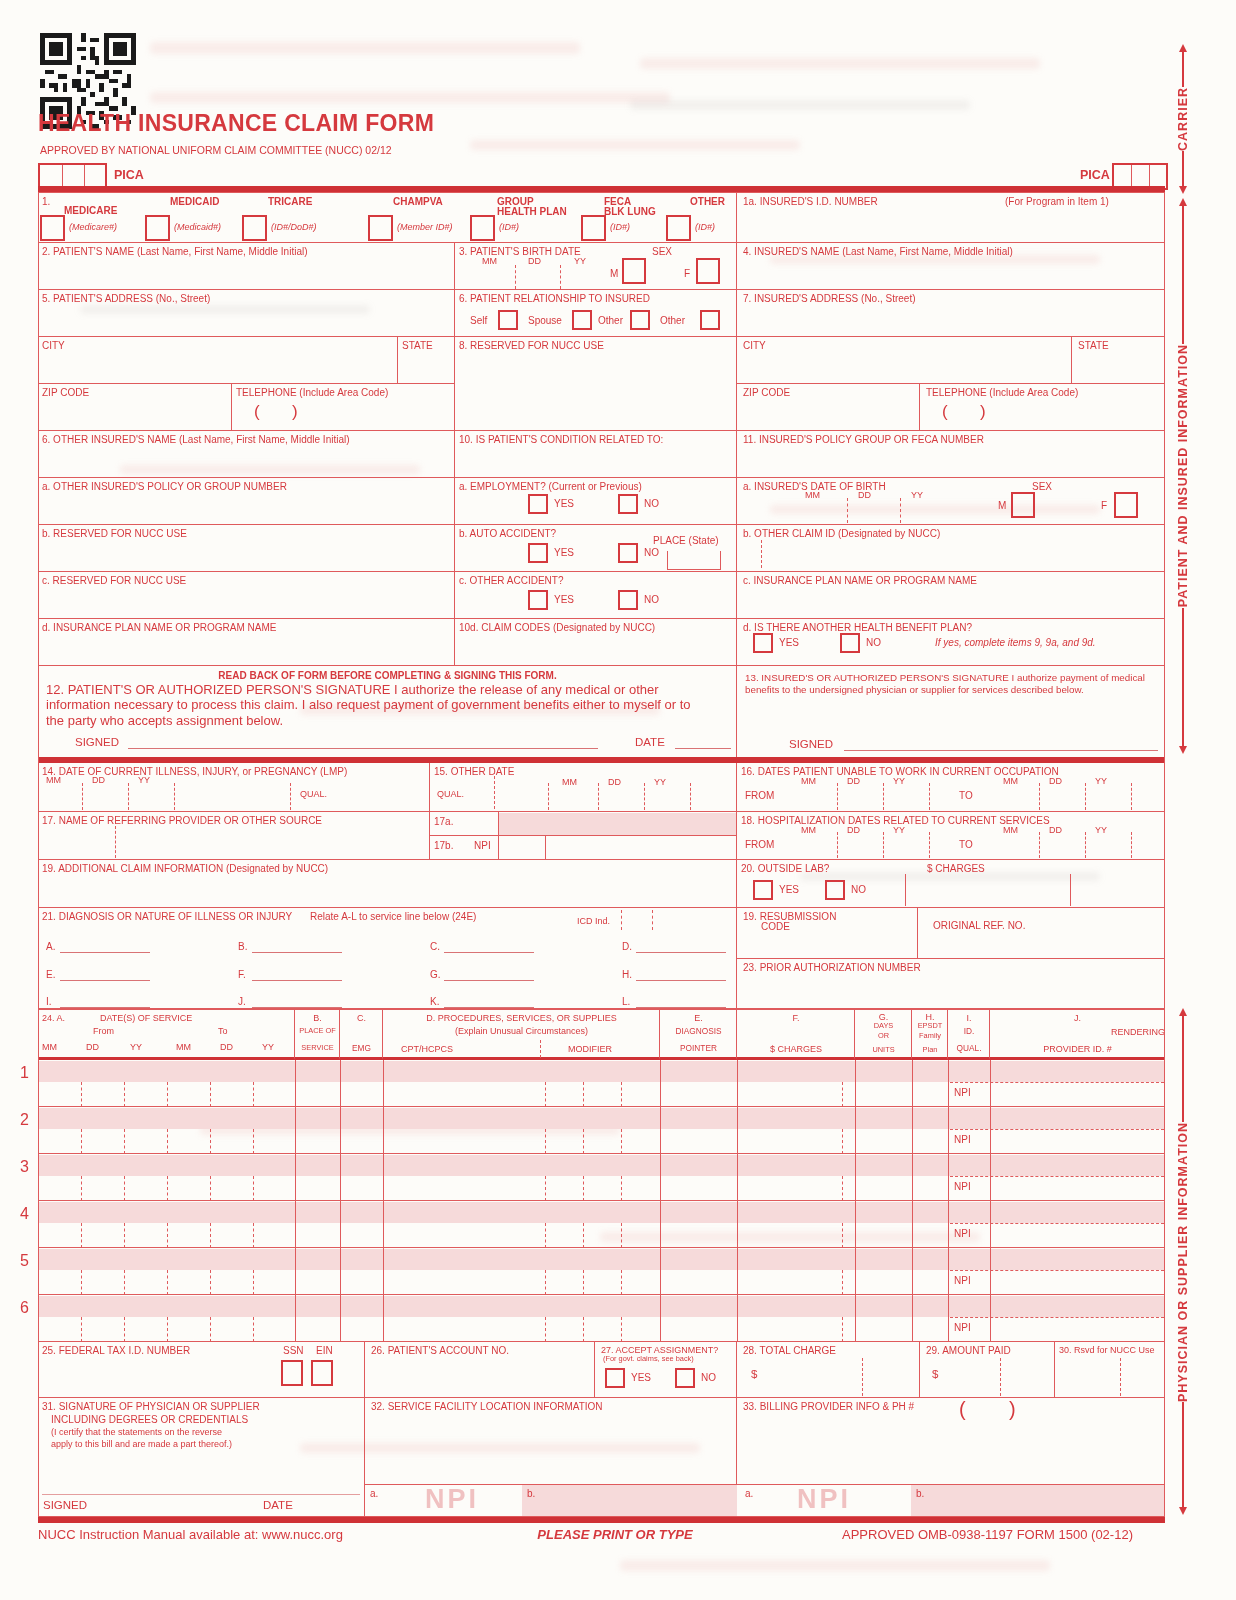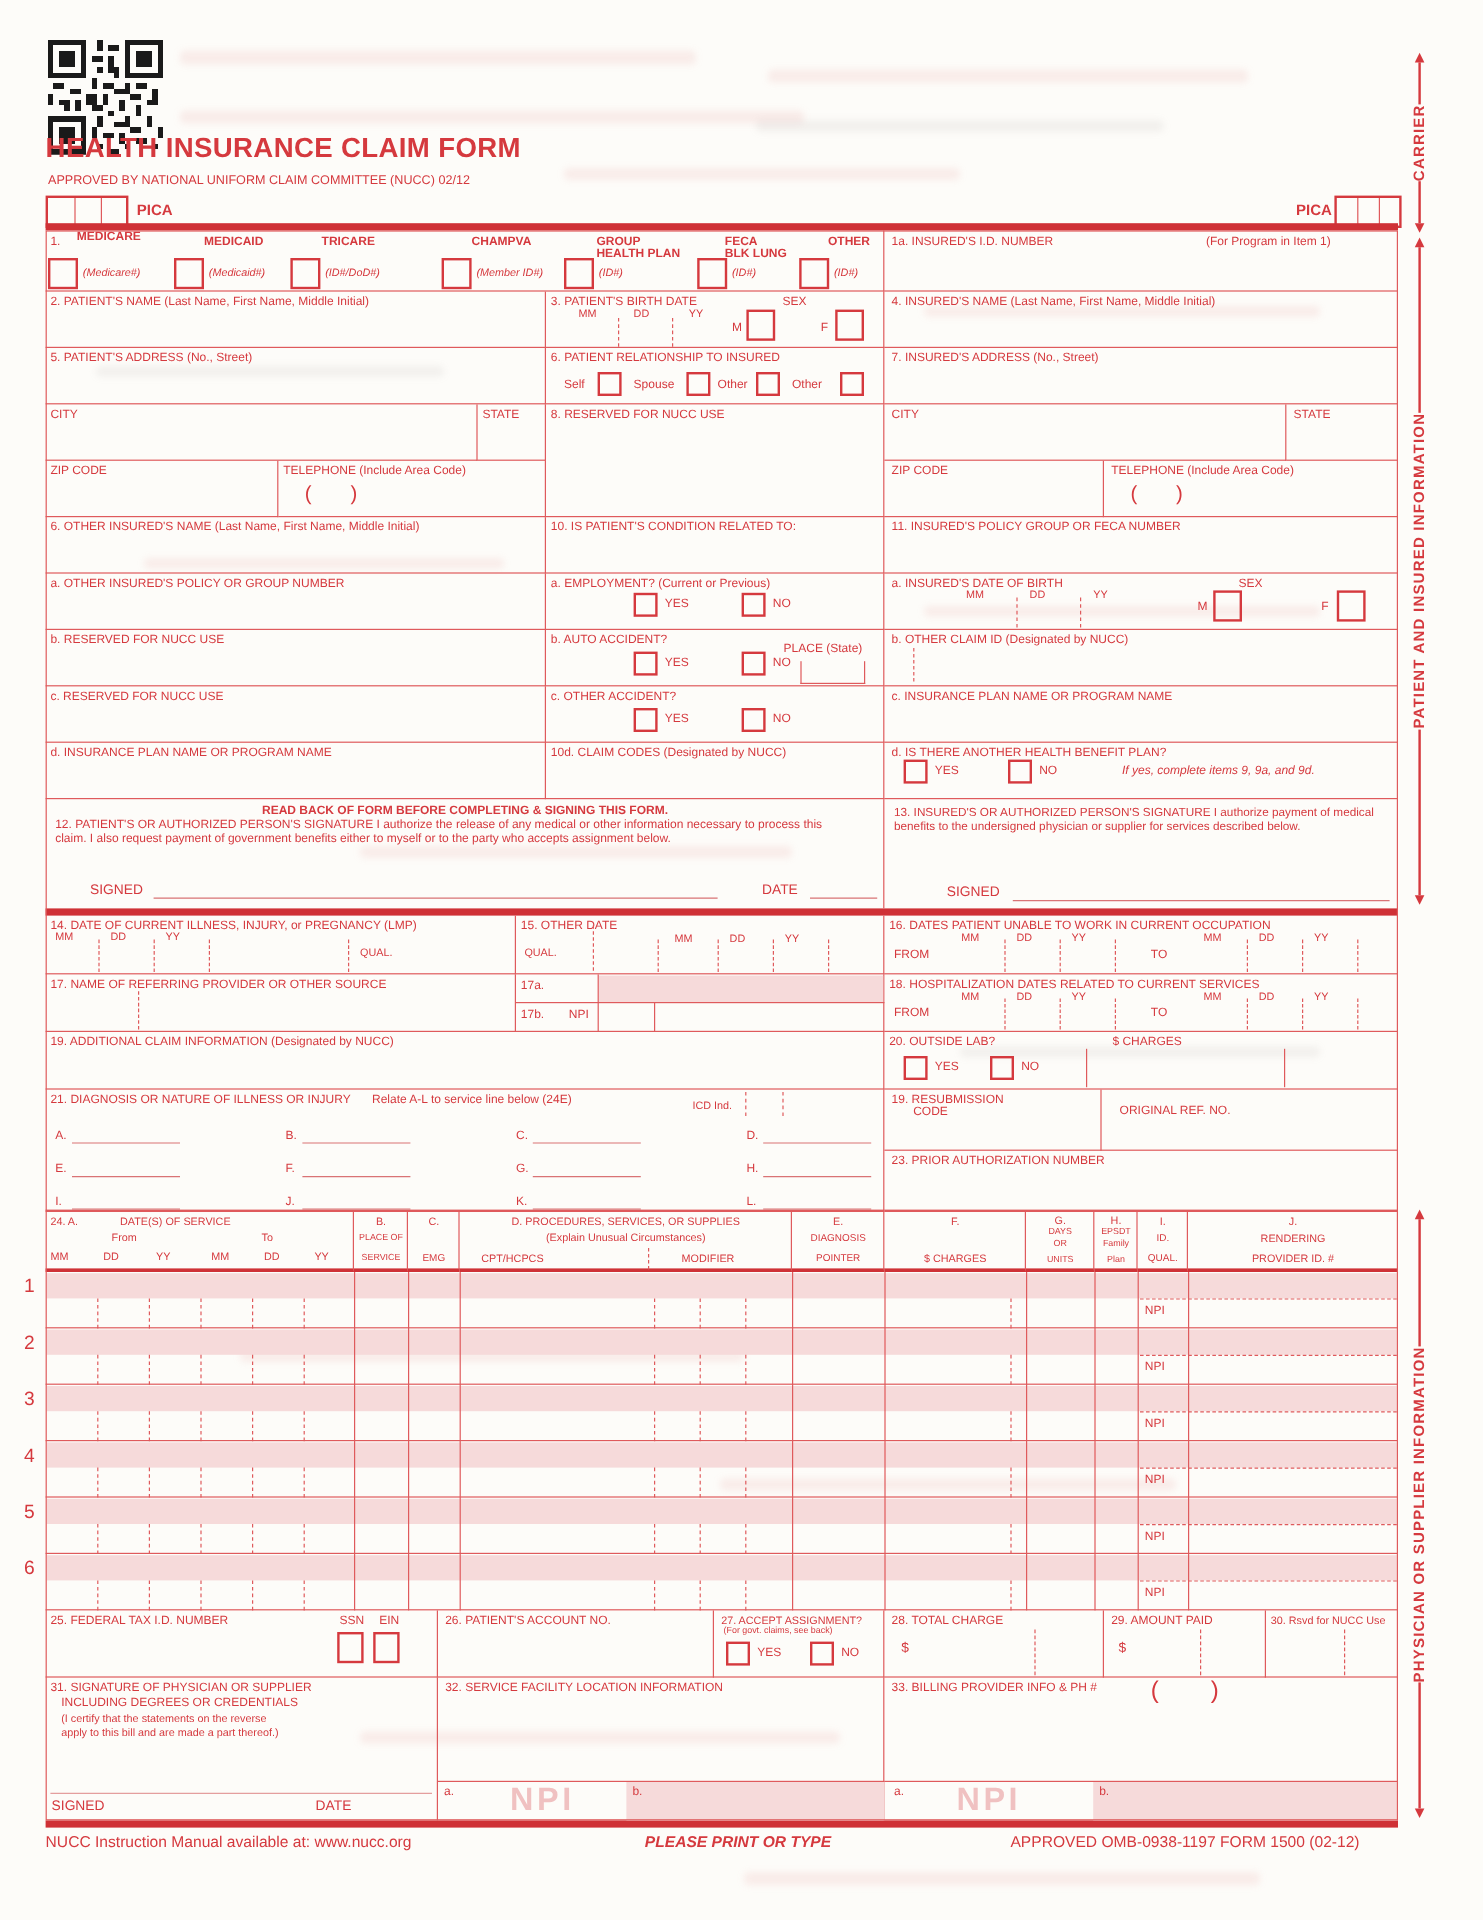--- a/index.html
+++ b/index.html
@@ -135,21 +135,21 @@
     <div class="vl" style="left:17px;top:0;height:23px"></div>
     <div class="vl" style="left:35px;top:0;height:23px"></div>
   </div>
 
   <div class="bar" style="top:186px"></div>
   <div class="bar" style="top:757px"></div>
   <div class="bar" style="top:1517px"></div>
 
   <div class="cell" style="left:38px;top:192px;width:699px;height:51px">
     <span class="L" style="left:4px;top:4px">1.</span>
-    <span class="L b" style="left:26px;top:0">MEDICARE</span>
+    <span class="L b" style="left:26px;top:13px">MEDICARE</span>
     <span class="L b" style="left:132px;top:4px">MEDICAID</span>
     <span class="L b" style="left:230px;top:4px">TRICARE</span>
     <span class="L b" style="left:355px;top:4px">CHAMPVA</span>
     <span class="L b" style="left:459px;top:4px">GROUP</span>
     <span class="L b" style="left:459px;top:14px">HEALTH PLAN</span>
     <span class="L b" style="left:566px;top:4px">FECA</span>
     <span class="L b" style="left:566px;top:14px">BLK LUNG</span>
     <span class="L b" style="left:652px;top:4px">OTHER</span>
     <div class="cb" style="left:2px;top:23px;width:25px;height:26px"></div>
     <span class="L i s9" style="left:31px;top:30px">(Medicare#)</span>
@@ -337,21 +337,21 @@
     <span class="L" style="left:6px;top:3px">d. IS THERE ANOTHER HEALTH BENEFIT PLAN?</span>
     <div class="cb" style="left:16px;top:14px"></div>
     <span class="L" style="left:42px;top:18px">YES</span>
     <div class="cb" style="left:103px;top:14px"></div>
     <span class="L" style="left:129px;top:18px">NO</span>
     <span class="L i" style="left:198px;top:18px">If yes, complete items 9, 9a, and 9d.</span>
   </div>
 
   <div class="cell neb" style="left:38px;top:666px;width:699px;height:91px">
     <span class="L b" style="left:0;top:4px;width:699px;text-align:center">READ BACK OF FORM BEFORE COMPLETING &amp; SIGNING THIS FORM.</span>
-    <div class="L" style="left:8px;top:16px;width:646px;white-space:normal;font-size:10px">12. PATIENT'S OR AUTHORIZED PERSON'S SIGNATURE  I authorize the release of any medical or other information necessary to process this claim. I also request payment of government benefits either to myself or to the party who accepts assignment below.</div>
+    <div class="L" style="left:8px;top:16px;width:646px;white-space:normal;font-size:13px">12. PATIENT'S OR AUTHORIZED PERSON'S SIGNATURE  I authorize the release of any medical or other information necessary to process this claim. I also request payment of government benefits either to myself or to the party who accepts assignment below.</div>
     <span class="L big" style="left:37px;top:70px">SIGNED</span>
     <div class="sig" style="left:90px;top:56px;width:470px;height:26px"></div>
     <span class="L big" style="left:597px;top:70px">DATE</span>
     <div class="sig" style="left:637px;top:56px;width:56px;height:26px"></div>
   </div>
   <div class="cell ner neb" style="left:737px;top:666px;width:428px;height:91px">
     <div class="L" style="left:8px;top:6px;width:404px;white-space:normal;font-size:9.8px">13. INSURED'S OR AUTHORIZED PERSON'S SIGNATURE  I authorize payment of medical benefits to the undersigned physician or supplier for services described below.</div>
     <span class="L big" style="left:52px;top:72px">SIGNED</span>
     <div class="sig" style="left:107px;top:58px;width:314px;height:26px"></div>
   </div>
@@ -538,21 +538,21 @@
     <span class="L s7" style="left:0;top:22px;width:36px;text-align:center">Family</span>
     <span class="L s7" style="left:0;top:36px;width:36px;text-align:center">Plan</span>
   </div>
   <div class="cell" style="left:948px;top:1010px;width:42px;height:50px;border-bottom:3px solid var(--bar)">
     <span class="L s9" style="left:0;top:3px;width:42px;text-align:center">I.</span>
     <span class="L s8" style="left:0;top:17px;width:42px;text-align:center">ID.</span>
     <span class="L s8" style="left:0;top:34px;width:42px;text-align:center">QUAL.</span>
   </div>
   <div class="cell ner" style="left:990px;top:1010px;width:175px;height:50px;border-bottom:3px solid var(--bar)">
     <span class="L s9" style="left:0;top:3px;width:175px;text-align:center">J.</span>
-    <span class="L s9" style="left:0;top:17px;width:175px;text-align:center">RENDERING</span>
+    <span class="L s9" style="left:0;top:17px;width:175px;text-align:right">RENDERING</span>
     <span class="L s9" style="left:0;top:34px;width:175px;text-align:center">PROVIDER ID. #</span>
   </div>
 
   <div class="srow" style="top:1060px">
     <span class="num" style="left:-18px;top:4px">1</span>
     <div class="pink" style="left:1px;top:1px;width:1125px;height:21px"></div>
     <span class="L" style="left:916px;top:27px">NPI</span>
   <div class="vd" style="left: 43px; top: 22px; height: 25px;"></div>
       <div class="vd" style="left: 86px; top: 22px; height: 25px;"></div>
       <div class="vd" style="left: 129px; top: 22px; height: 25px;"></div>

